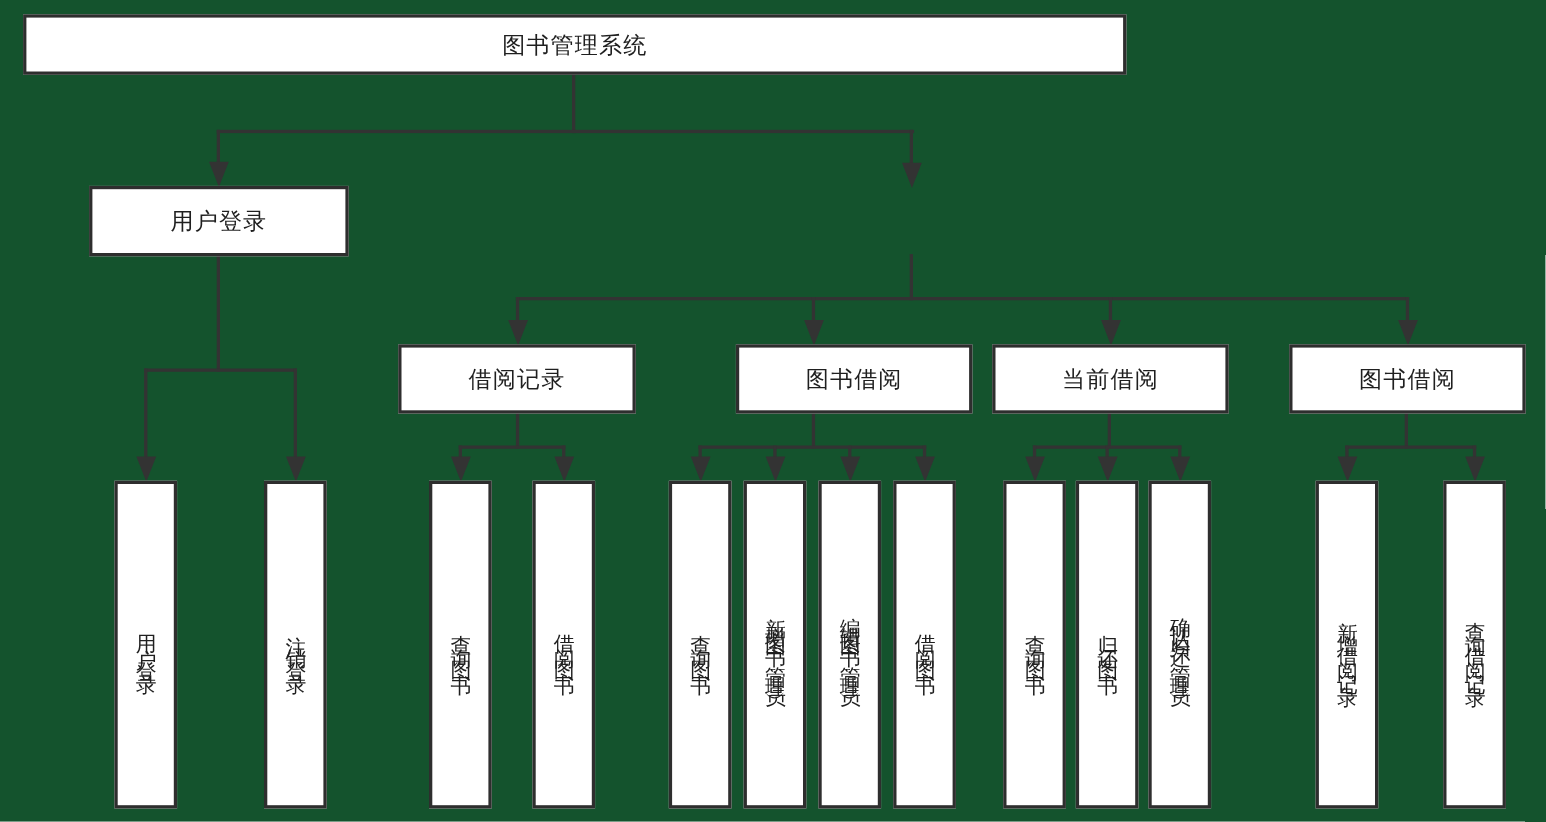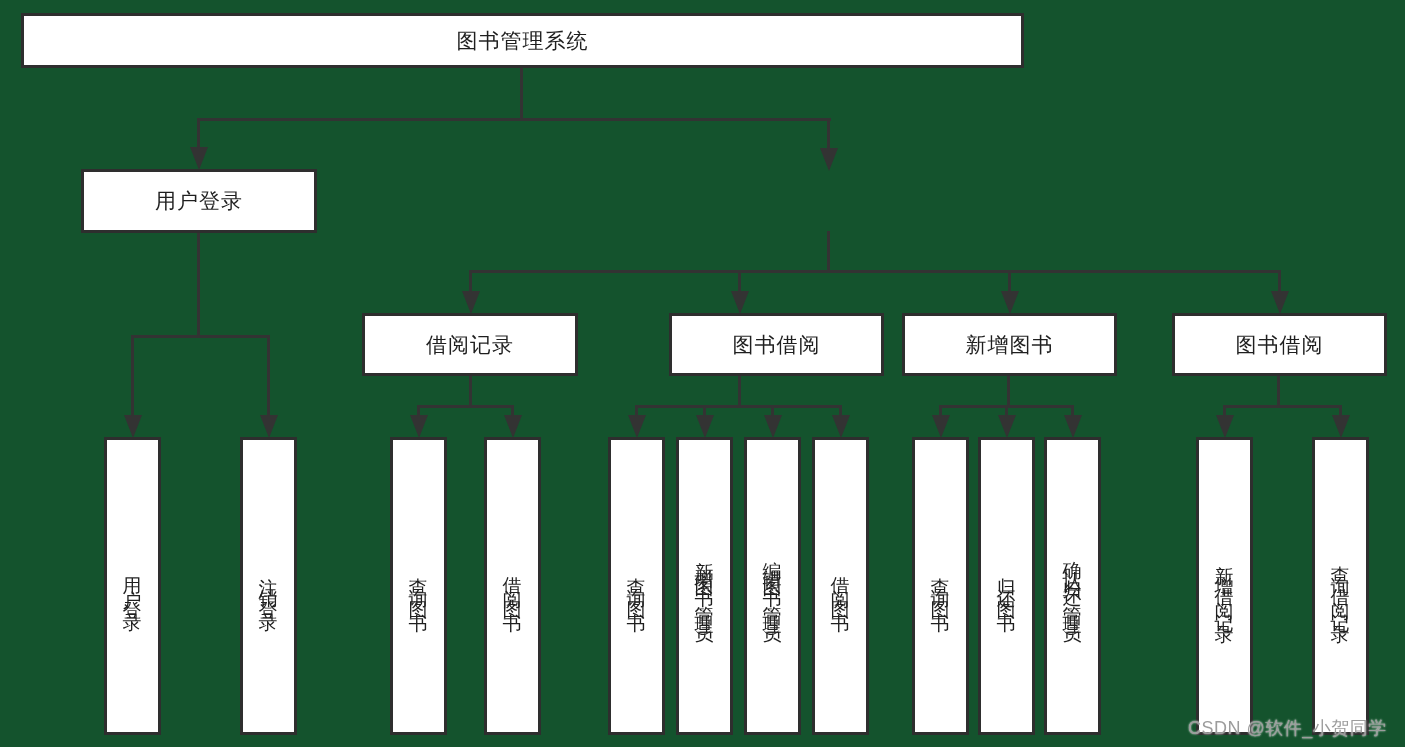--- a/index.html
+++ b/index.html
@@ -47,21 +47,21 @@
 
   <div class="node" style="left:362px;top:313px;width:216px;height:63px;">
     <span>借阅记录</span>
   </div>
 
   <div class="node" style="left:624px;top:313px;width:215px;height:63px;margin-left:45px;">
     <span>图书借阅</span>
   </div>
 
   <div class="node" style="left:902px;top:313px;width:215px;height:63px;">
-    <span>新增图书</span>
+    <span>当前借阅</span>
   </div>
 
   <div class="node" style="left:1172px;top:313px;width:215px;height:63px;">
     <span>图书借阅</span>
   </div>
 
   <div class="node leaf" style="left:104px;top:437px;width:57px;height:298px;">
     <span class="vtext">用户登录</span>
   </div>
 
@@ -165,15 +165,14 @@
   <div class="vl" style="left:1071px;top:405px;height:12px;"></div>
   <div class="ar" style="left:1073px;top:415px;"></div>
 
   <div class="vl" style="left:1277px;top:374px;height:34px;"></div>
   <div class="hl" style="left:1223px;top:405px;width:119px;"></div>
   <div class="vl" style="left:1223px;top:405px;height:12px;"></div>
   <div class="ar" style="left:1225px;top:415px;"></div>
   <div class="vl" style="left:1339px;top:405px;height:12px;"></div>
   <div class="ar" style="left:1341px;top:415px;"></div>
 
-  <div id="watermark">CSDN @软件_小贺同学</div>
 
 </div>
 
 </body></html>

